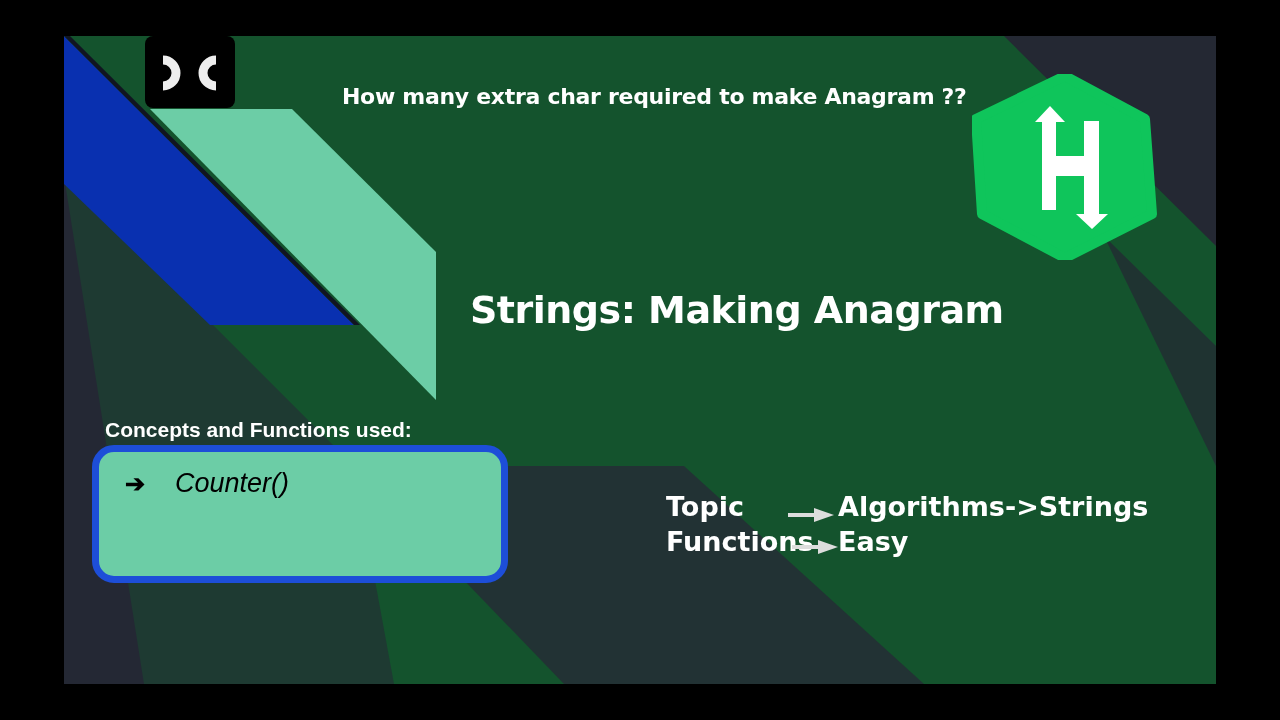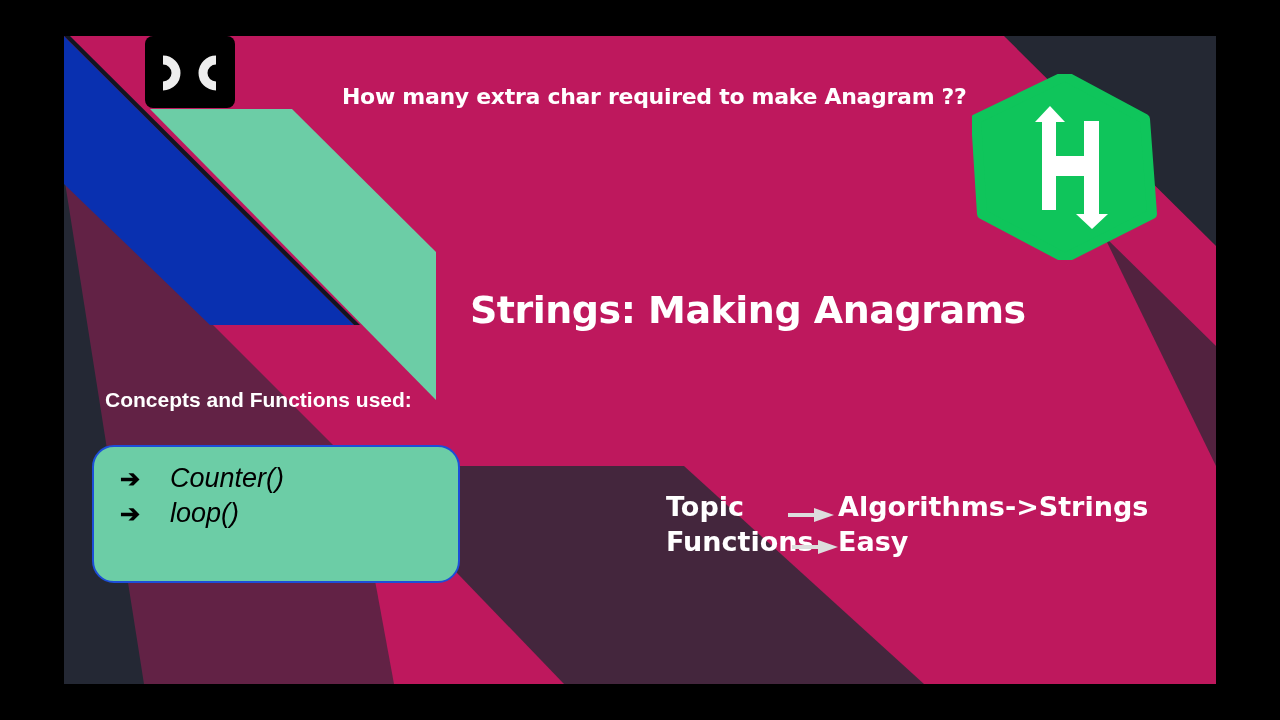--- a/index.html
+++ b/index.html
@@ -1,24 +1,24 @@
 <!DOCTYPE html>
 <html><head>
 <meta charset="utf-8">
 <style>
   html, body { margin:0; padding:0; background:#000; }
   body { width:1280px; height:720px; position:relative; overflow:hidden; font-family:"Liberation Sans", sans-serif; }
-  .slide { position:absolute; left:64px; top:36px; width:1152px; height:648px; background:#be185d; overflow:hidden; }
+  .slide { position:absolute; left:64px; top:36px; width:1152px; height:648px; background:#14532d; overflow:hidden; }
   .bg-stripes { position:absolute; left:0; top:0; width:1152px; height:648px; }
   .logo-box { position:absolute; left:81px; top:0px; width:90px; height:72px; background:#000; border-radius:8px; }
   .question { position:absolute; left:278px; top:48px; color:#fff; font-weight:bold; font-size:22px; font-family:"DejaVu Sans", sans-serif; letter-spacing:-0.3px; white-space:nowrap; }
   .hr-logo { position:absolute; left:908px; top:38px; width:186px; height:186px; }
   .title { position:absolute; left:406px; top:252px; color:#fff; font-weight:bold; font-size:38px; font-family:"DejaVu Sans", sans-serif; letter-spacing:-0.5px; white-space:nowrap; }
-  .concepts-label { position:absolute; left:41px; top:352px; color:#fff; font-weight:bold; font-size:21px; white-space:nowrap; }
-  .concepts-box { position:absolute; left:28px; top:409px; width:368px; height:138px; background:#6ccda6; border-radius:22px; border:2px solid #1d4ed8; box-sizing:border-box; }
+  .concepts-label { position:absolute; left:41px; top:382px; color:#fff; font-weight:bold; font-size:21px; white-space:nowrap; }
+  .concepts-box { position:absolute; left:28px; top:409px; width:416px; height:138px; background:#6ccda6; border-radius:22px; border:7px solid #1d4ed8; box-sizing:border-box; }
   .concept-item { position:absolute; left:26px; font-size:27px; color:#000; font-style:italic; white-space:nowrap; }
   .concept-item .arr { font-style:normal; font-weight:bold; display:inline-block; width:50px; font-size:24px; }
   .info { position:absolute; left:590px; top:455px; color:#fff; font-size:27px; font-weight:bold; font-family:"DejaVu Sans", sans-serif; }
   .info-row { position:absolute; left:0; white-space:nowrap; height:34px; }
   .info-key { position:absolute; left:12px; }
   .info-arrow { position:absolute; width:46px; height:14px; }
   .info-val { position:absolute; left:184px; }
 </style>
 </head>
 <body>
@@ -46,30 +46,27 @@
     </svg>
   </div>
 
   <div class="question">How many extra char required to make Anagram ??</div>
 
   <svg class="hr-logo" viewBox="0 0 186 186">
     <polygon points="93,2 173,45 180,140 93,184 10,140 4,45" fill="#0fc55b" stroke="#0fc55b" stroke-width="10" stroke-linejoin="round"></polygon>
     <polygon points="63,48 78,32 93,48 84,48 84,82 112,82 112,47 127,47 127,140 136,140 120,155 104,140 112,140 112,102 84,102 84,136 70,136 70,48" fill="#ffffff"></polygon>
   </svg>
 
-  <div class="title">Strings: Making Anagrams</div>
+  <div class="title">Strings: Making Anagram</div>
 
   <div class="concepts-label">Concepts and Functions used:</div>
 
   <div class="concepts-box">
     <div class="concept-item" style="top:16px;">
       <span class="arr">➔</span><span>Counter()</span>
-    </div>
-    <div class="concept-item" style="top:51px;">
-      <span class="arr">➔</span><span>loop()</span>
     </div>
   </div>
 
   <div class="info">
     <div class="info-row" style="top:0;">
       <span class="info-key">Topic</span>
       <svg class="info-arrow" style="left:134px; top:17px;" viewBox="0 0 46 14">
         <rect x="0" y="5" width="28" height="4" fill="#dddddd"></rect>
         <polygon points="26,0 46,7 26,14" fill="#dddddd"></polygon>
       </svg>

